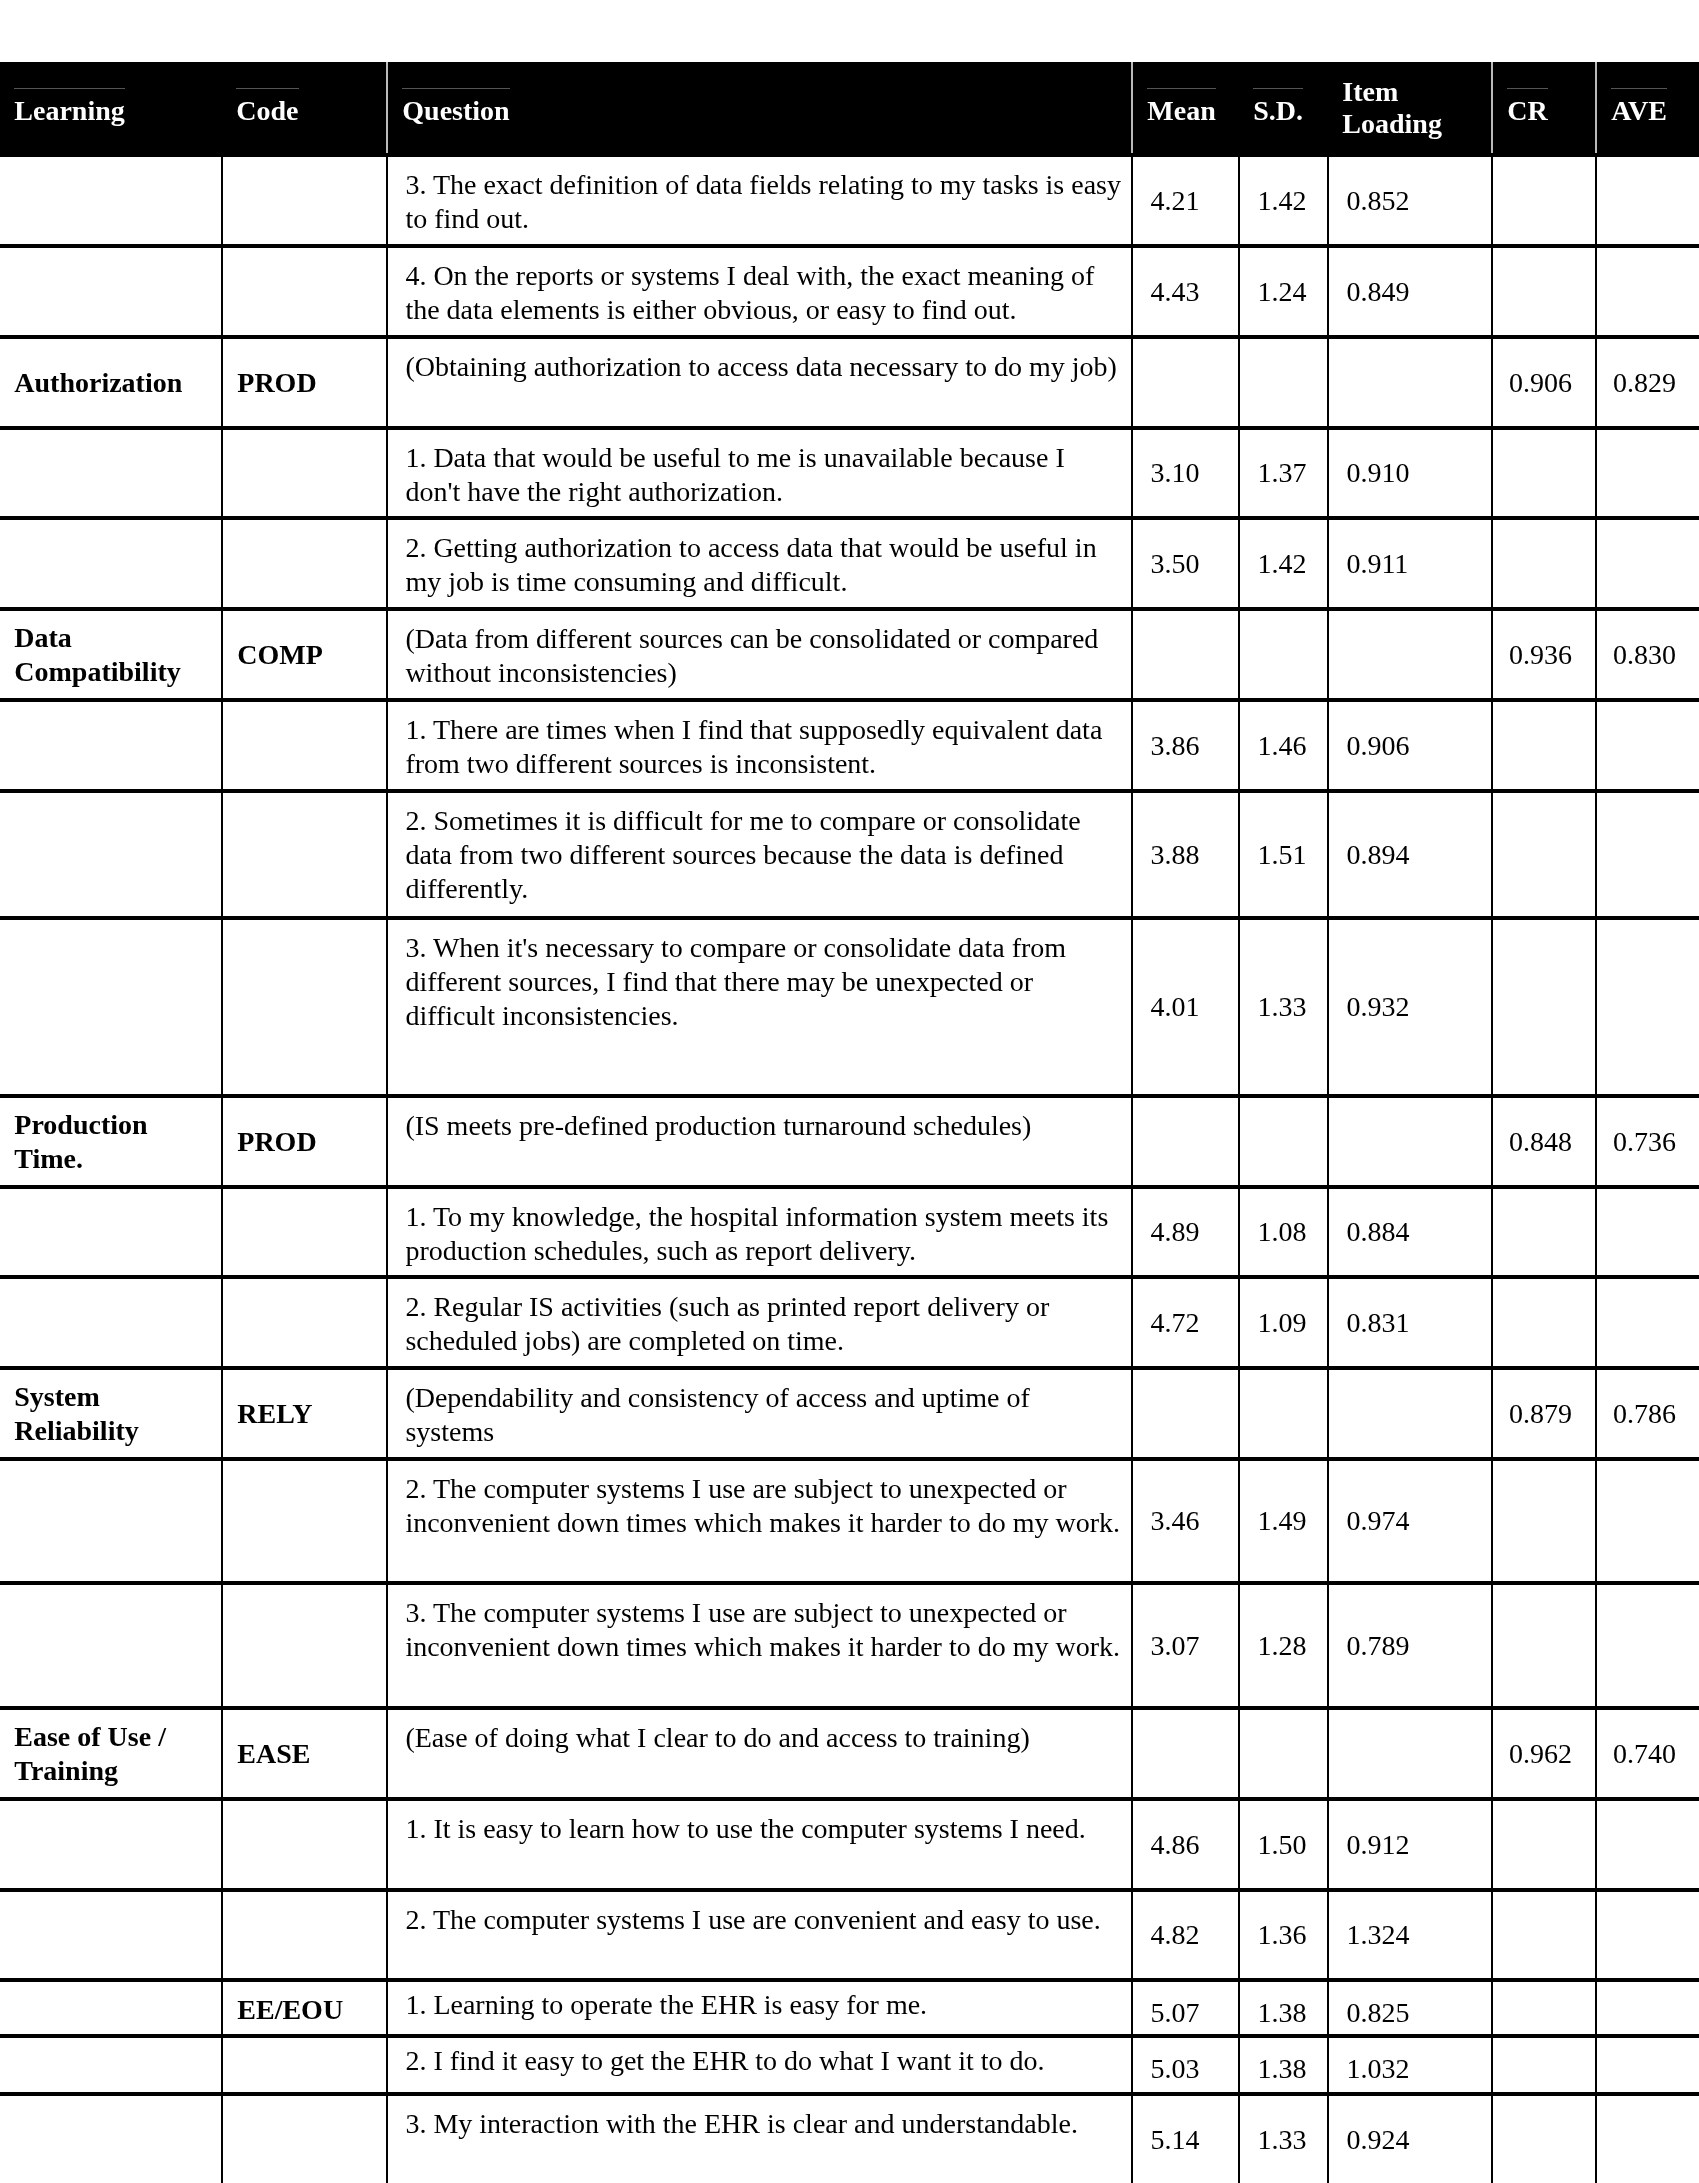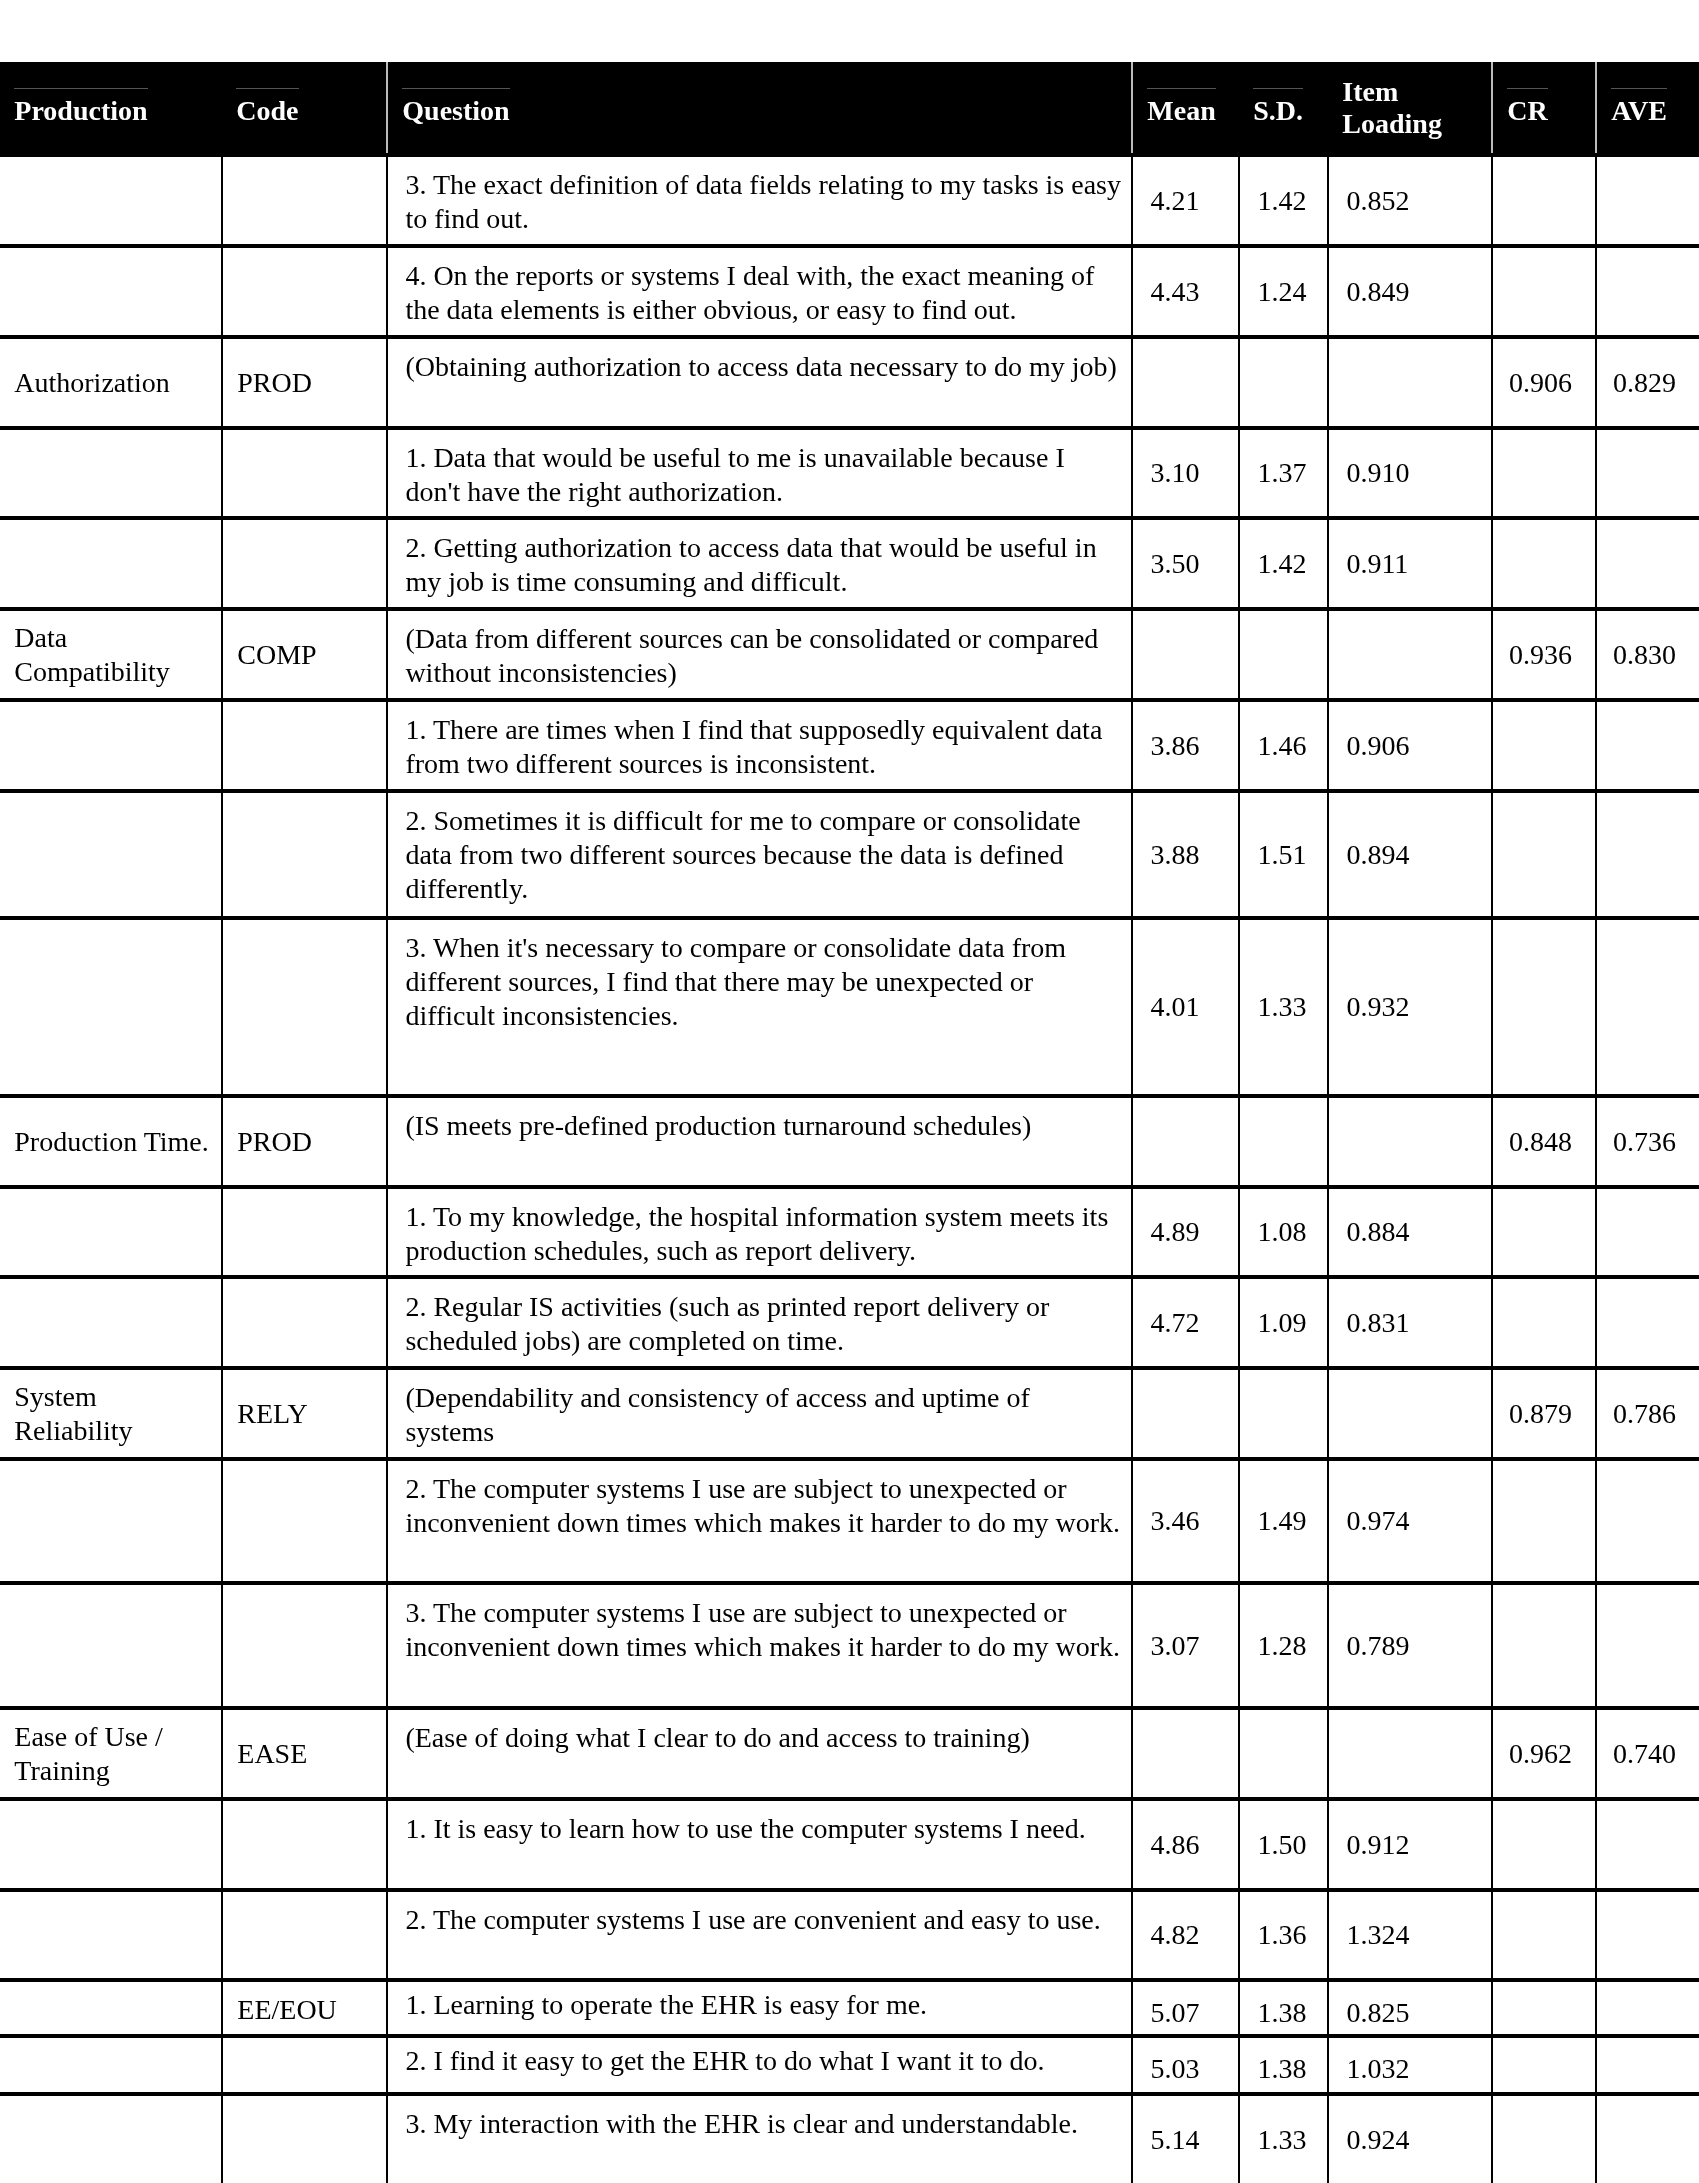--- a/index.html
+++ b/index.html
@@ -19,21 +19,21 @@
     thead th:first-child { border-left: 0; }
     thead th.no-sep { border-left: 0; }
     thead th .hd { display: inline-block; border-top: 1.6px solid #555; padding-top: 6.3px; }
     tbody td {
       border: 2.4px solid #000; border-top-width: 4px; border-bottom-width: 4px;
       font-size: 28px; line-height: 34px; vertical-align: top; padding: 11px 9.5px 0 14.3px;
       box-sizing: border-box; word-wrap: break-word;
     }
     tbody td:first-child { border-left: 0; }
     tbody td:last-child { border-right: 0; }
-    tbody td.dim, tbody td.code { font-weight: normal; vertical-align: middle; padding-top: 0; }
+    tbody td.dim, tbody td.code { font-weight: bold; vertical-align: middle; padding-top: 0; }
     tbody td.num { vertical-align: middle; padding-top: 0; padding-left: 17.4px; }
     tbody td.cr, tbody td.ave { padding-left: 16px; }
     tbody td.num.top { vertical-align: top; padding-top: 14.3px; }
     td.q { padding-left: 17.4px; }
   </style>
 </head>
 <body>
 
 <div class="page">
   <table>
@@ -42,21 +42,21 @@
         <col class="c-code">
         <col class="c-q">
         <col class="c-mean">
       <col class="c-sd">
         <col class="c-il">
         <col class="c-cr">
         <col class="c-ave">
     </colgroup>
     <thead>
       <tr>
-        <th><span class="hd">Production</span></th>
+        <th><span class="hd">Learning</span></th>
         <th class="no-sep"><span class="hd">Code</span></th>
         <th><span class="hd">Question</span></th>
         <th><span class="hd">Mean</span></th>
         <th class="no-sep"><span class="hd">S.D.</span></th>
         <th class="no-sep"><span>Item</span><br><span>Loading</span></th>
         <th><span class="hd">CR</span></th>
         <th><span class="hd">AVE</span></th>
       </tr>
     </thead>
     <tbody id="tbody">

